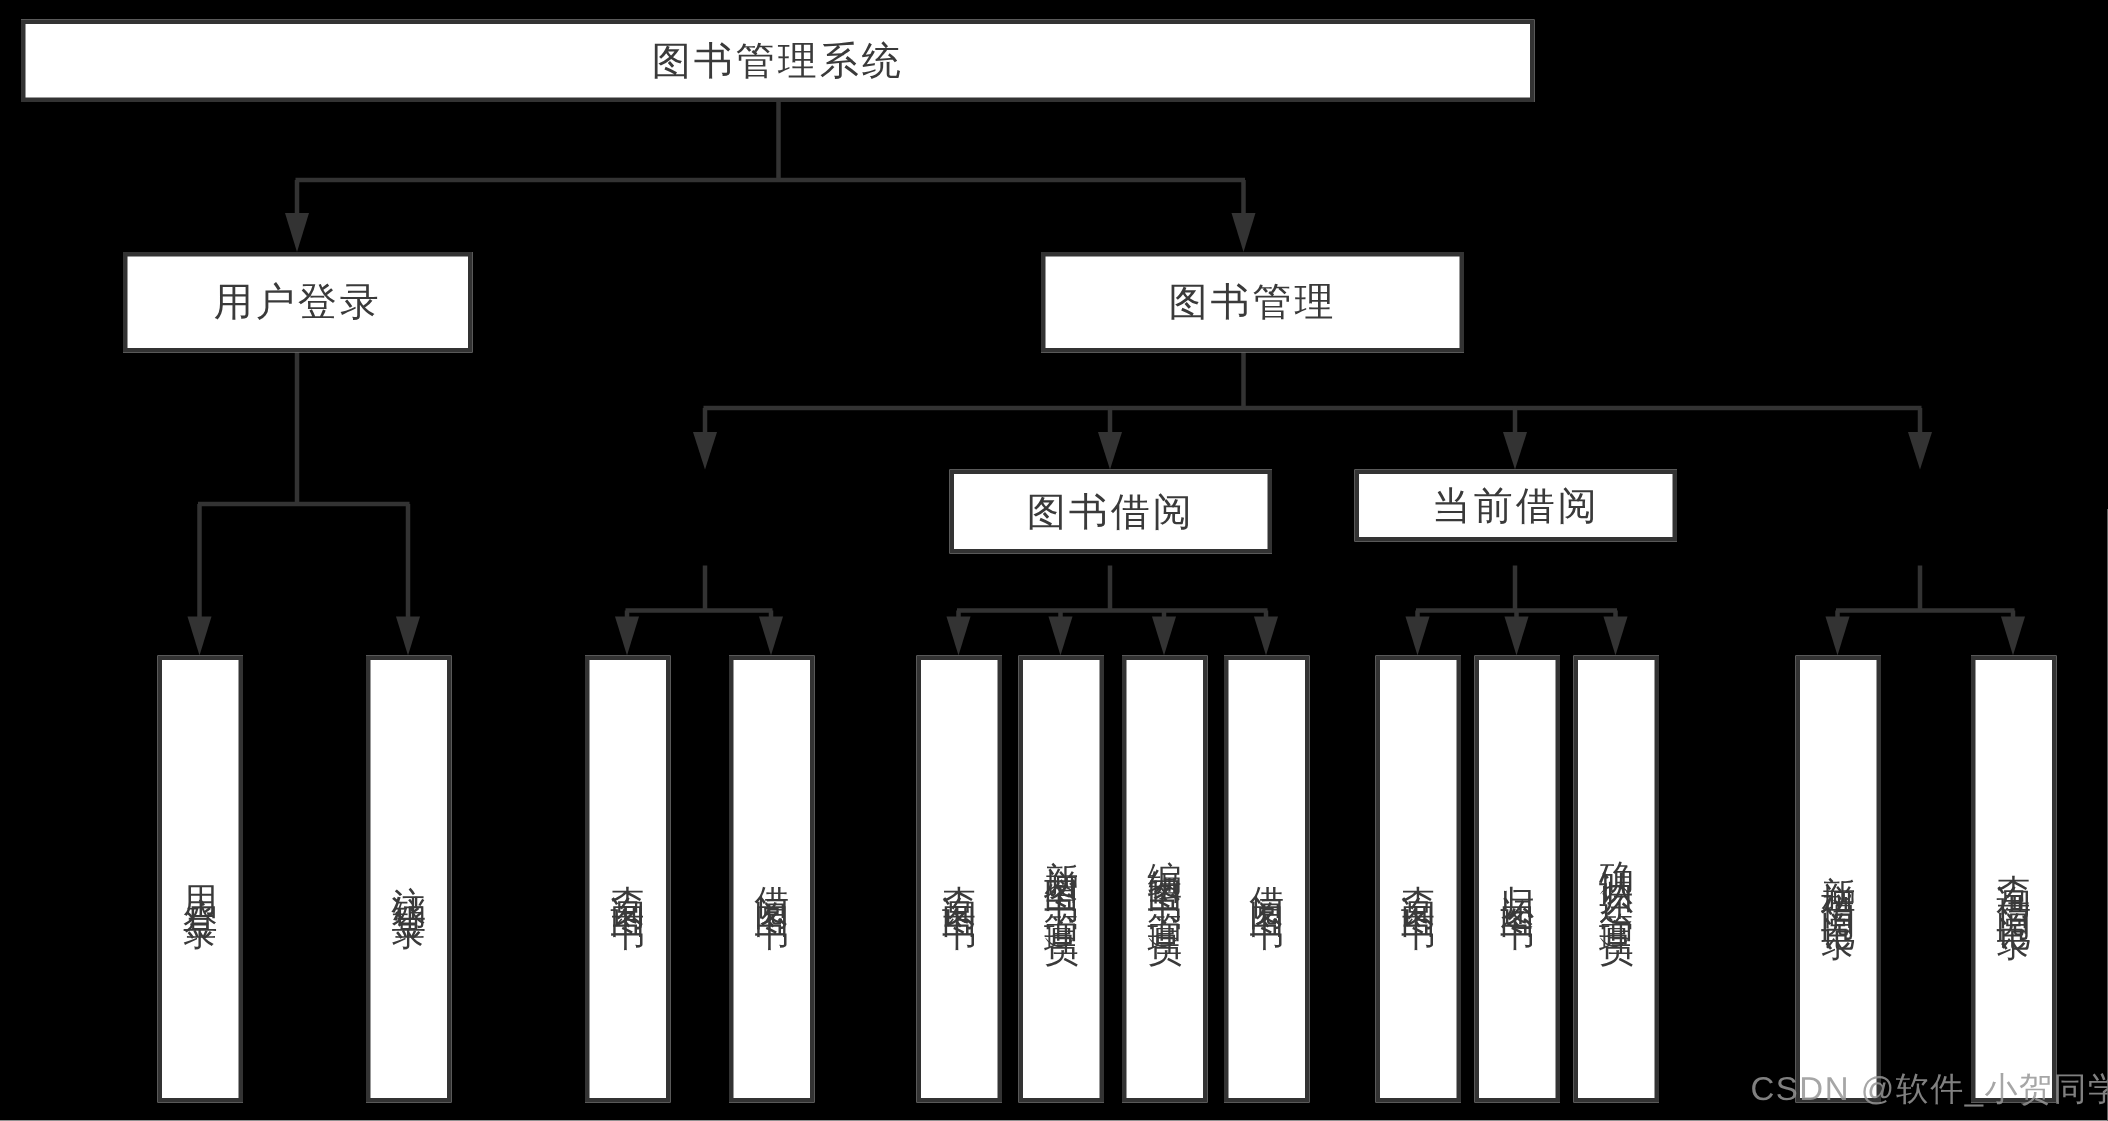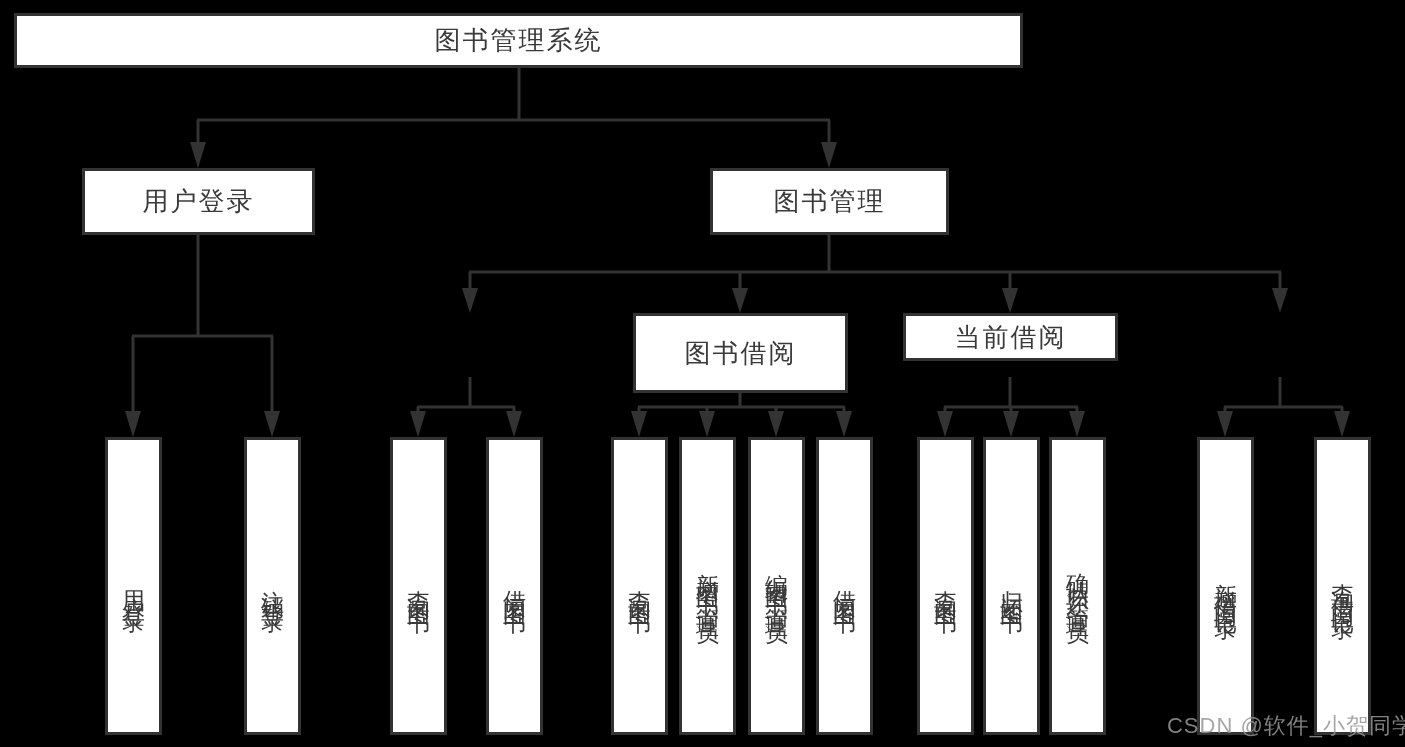--- a/index.html
+++ b/index.html
@@ -133,25 +133,25 @@
     </g>
   </svg>
 
   <div class="box h-box" style="left:14px; top:13px; width:1009px; height:55px;">
     <span>图书管理系统</span>
   </div>
 
   <div class="box h-box" style="left:82px; top:168px; width:233px; height:67px;">
     <span>用户登录</span>
   </div>
-  <div class="box h-box" style="left:710px; top:168px; width:239px; height:67px;">
+  <div class="box h-box" style="left:694px; top:168px; width:282px; height:67px;">
     <span>图书管理</span>
   </div>
 
-  <div class="box h-box" style="left:633px; top:313px; width:215px; height:80px;">
+  <div class="box h-box" style="left:633px; top:313px; width:215px; height:56px;">
     <span>图书借阅</span>
   </div>
   <div class="box h-box" style="left:903px; top:313px; width:215px; height:48px;">
     <span>当前借阅</span>
   </div>
 
   <div class="box leaf" style="left:105px;">
     <span>用户登录</span>
   </div>
   <div class="box leaf" style="left:244px;">

